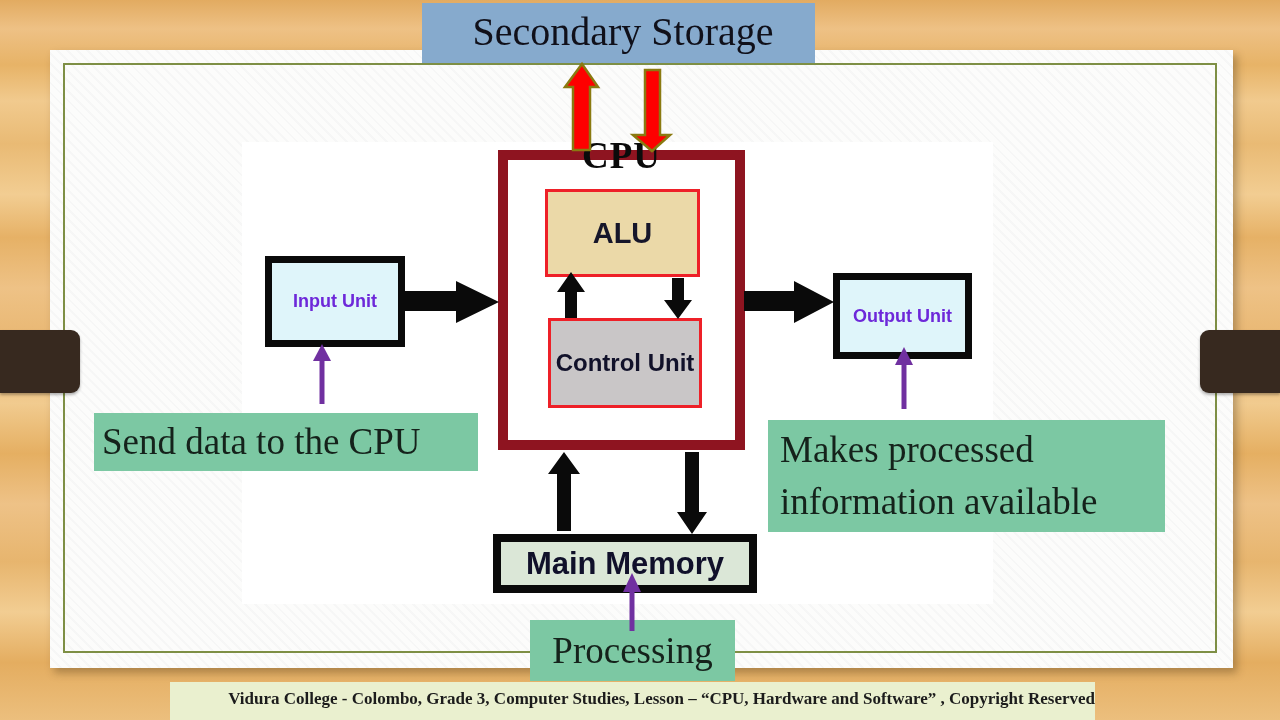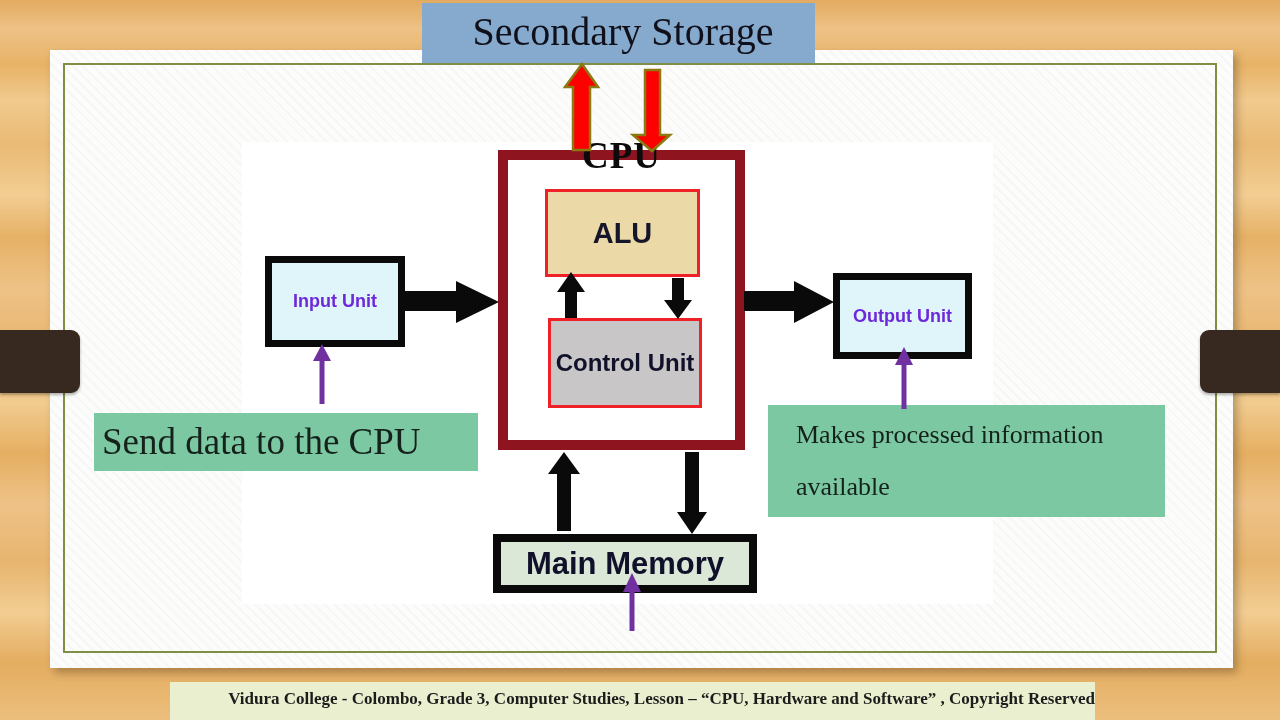--- a/index.html
+++ b/index.html
@@ -61,21 +61,21 @@
   .output-unit{ left:833px;top:273px;width:139px;height:86px;}
   .main-memory{
     left:493px;top:534px;width:264px;height:59px;background:#dbe7d7;border:8px solid #0a0a0a;
     font-family:"Liberation Sans",sans-serif;font-weight:bold;font-size:31px;color:#10102a;
     display:flex;align-items:center;justify-content:center;
   }
 
   
   .callout{ background:#7cc8a3;color:#15221b;}
   .callout.input{ left:94px;top:385px;width:384px;height:58px;font-size:37px;line-height:58px;padding-left:8px;margin-top:28px;}
-  .callout.output{ left:768px;top:405px;width:397px;height:112px;font-size:26px;line-height:52px;padding:4px 28px;}
+  .callout.output{ left:768px;top:420px;width:397px;height:112px;font-size:37px;line-height:52px;padding:4px 12px;}
   .callout.processing{ left:530px;top:620px;width:205px;height:61px;font-size:37px;line-height:61px;text-align:center;}
 
   
   .footer{
     left:170px;top:682px;width:925px;height:38px;background:#eaf0cf;
     font-weight:bold;font-size:17px;color:#1c1c1c;text-align:right;line-height:34px;
   }
 
   .arrows{ left:0;top:0;width:1280px;height:720px;pointer-events:none;}
 </style>
@@ -114,20 +114,23 @@
   <div class="abs main-memory">
     <span>Main Memory</span>
   </div>
 
   <div class="abs callout input">
     <span>Send data to the CPU</span>
   </div>
   <div class="abs callout output">
     <span>Makes processed information available</span>
   </div>
+  <div class="abs callout processing">
+    <span>Processing</span>
+  </div>
 
   <div class="abs footer">
     <span>Vidura College - Colombo, Grade 3, Computer Studies, Lesson – “CPU, Hardware and Software” , Copyright Reserved</span>
   </div>
 
   <svg class="abs arrows" viewBox="0 0 1280 720" xmlns="http://www.w3.org/2000/svg">
 
     <polygon points="573,150 573,87 565,87 582,64 598,87 590,87 590,150" fill="#fe0000" stroke="#8a7a10" stroke-width="2.5"></polygon>
     <polygon points="645,70 660,70 660,135 670,135 652,151 633,135 645,135" fill="#fe0000" stroke="#8a7a10" stroke-width="2.5"></polygon>
 

